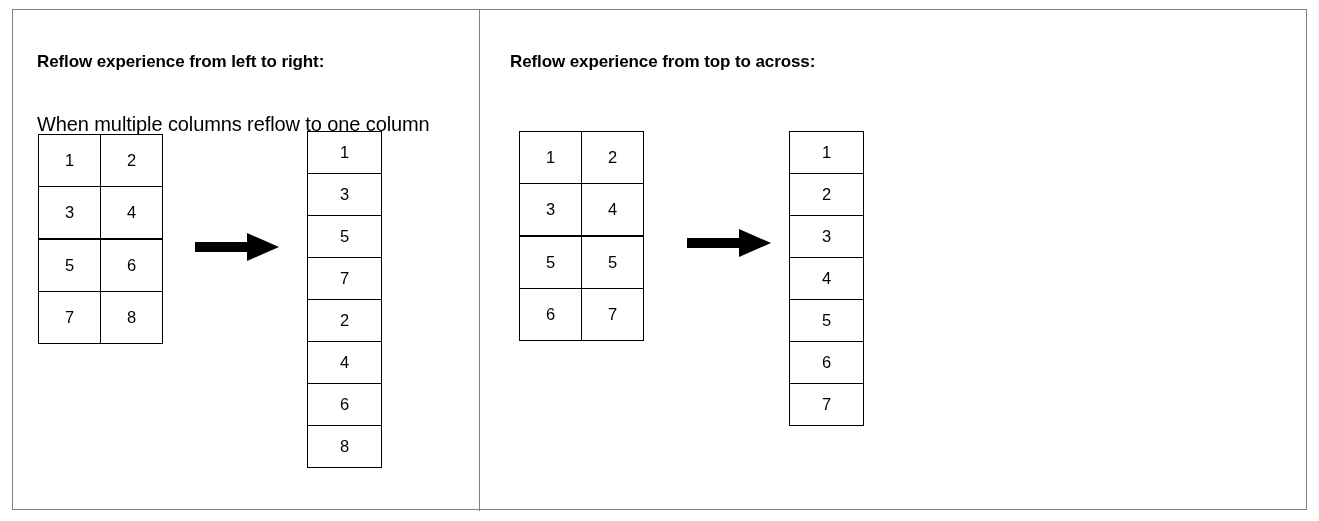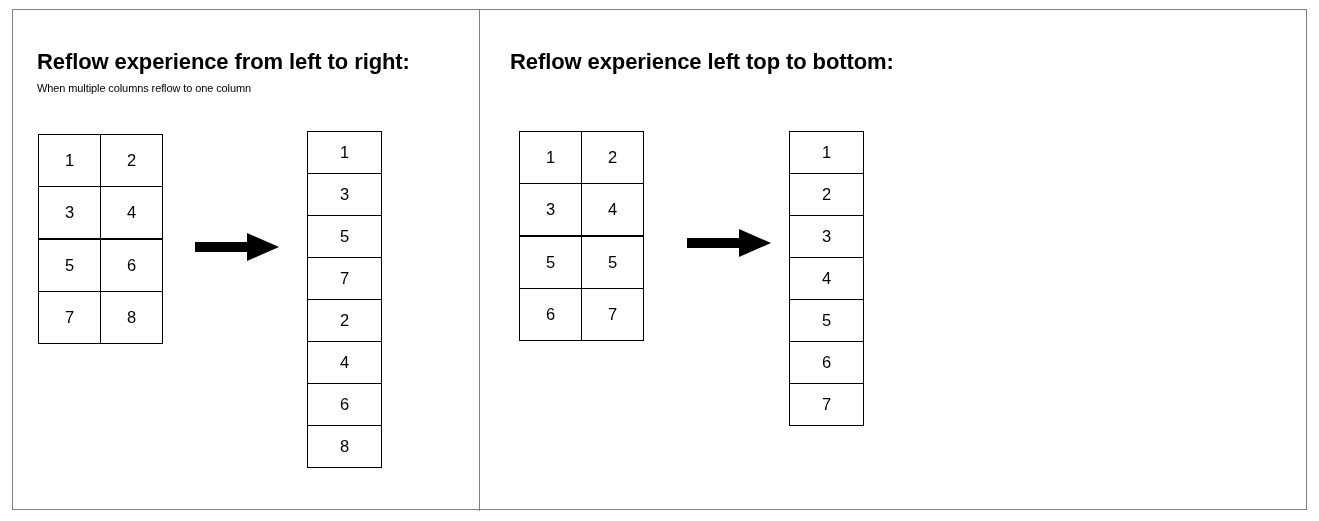--- a/index.html
+++ b/index.html
@@ -49,30 +49,31 @@
 
   .panel-head {
     position: absolute;
     left: 24px;
     top: 38px;
     white-space: nowrap;
   }
   .panel-right .panel-head { left: 30px; }
 
   .head-title {
-    font-size: 22px;
+    font-size: 17px;
     font-weight: bold;
     line-height: 27px;
     letter-spacing: -0.1px;
   }
   .head-sub {
-    font-size: 11px;
+    font-size: 20px;
     font-weight: normal;
     line-height: 27px;
     letter-spacing: -0.1px;
+    margin-top: 36px;
   }
 
   
   .grid, .column {
     position: absolute;
     border-collapse: collapse;
     background: #ffffff;
   }
   .grid td, .column td {
     border: 1px solid #000000;
@@ -176,21 +177,21 @@
             <td>8</td>
           </tr>
     </tbody>
       </table>
 
   </div>
 
   <div class="panel panel-right">
 
     <div class="panel-head">
-      <div class="head-title">Reflow experience left top to bottom:</div>
+      <div class="head-title">Reflow experience from top to across:</div>
     </div>
 
     <table class="grid" id="grid-right">
       <tbody>
           <tr>
         <td>1</td>
         <td>2</td>
       </tr>
       <tr>
         <td>3</td>

